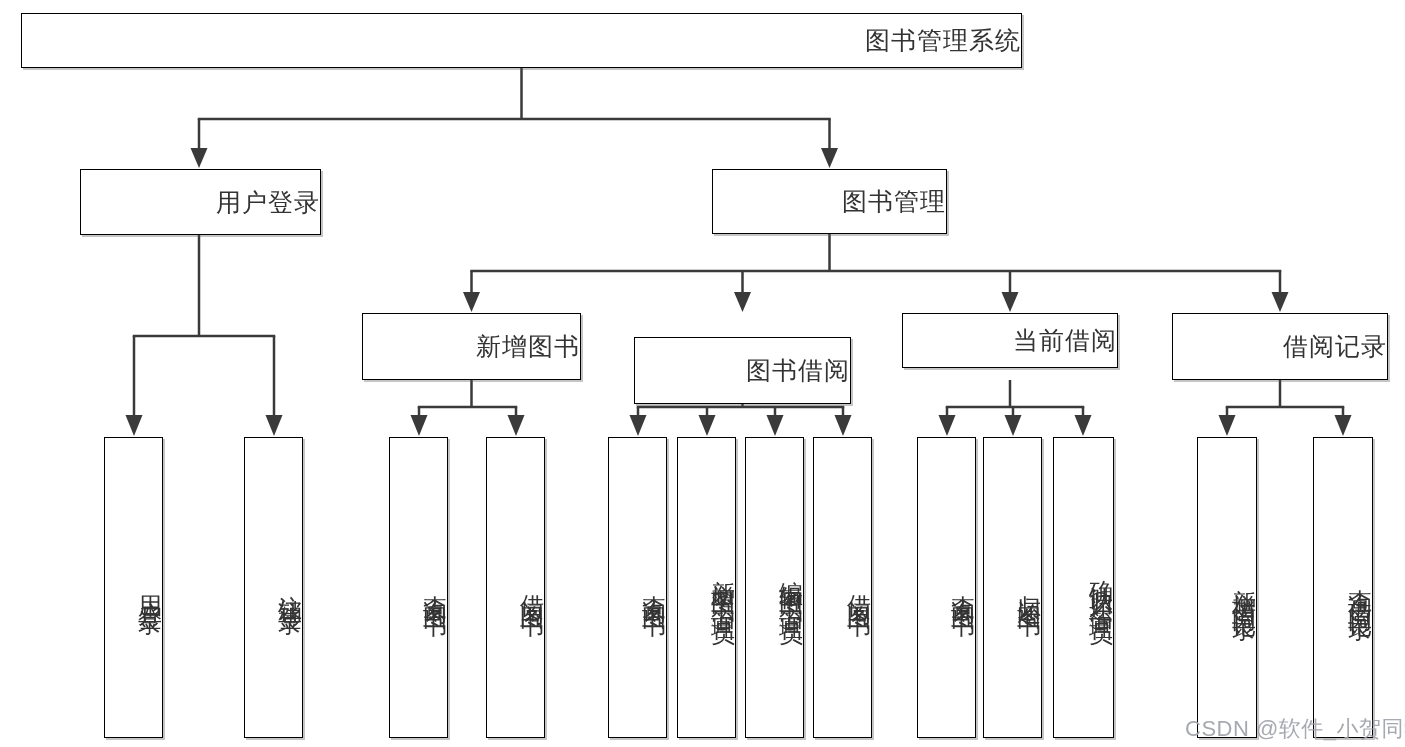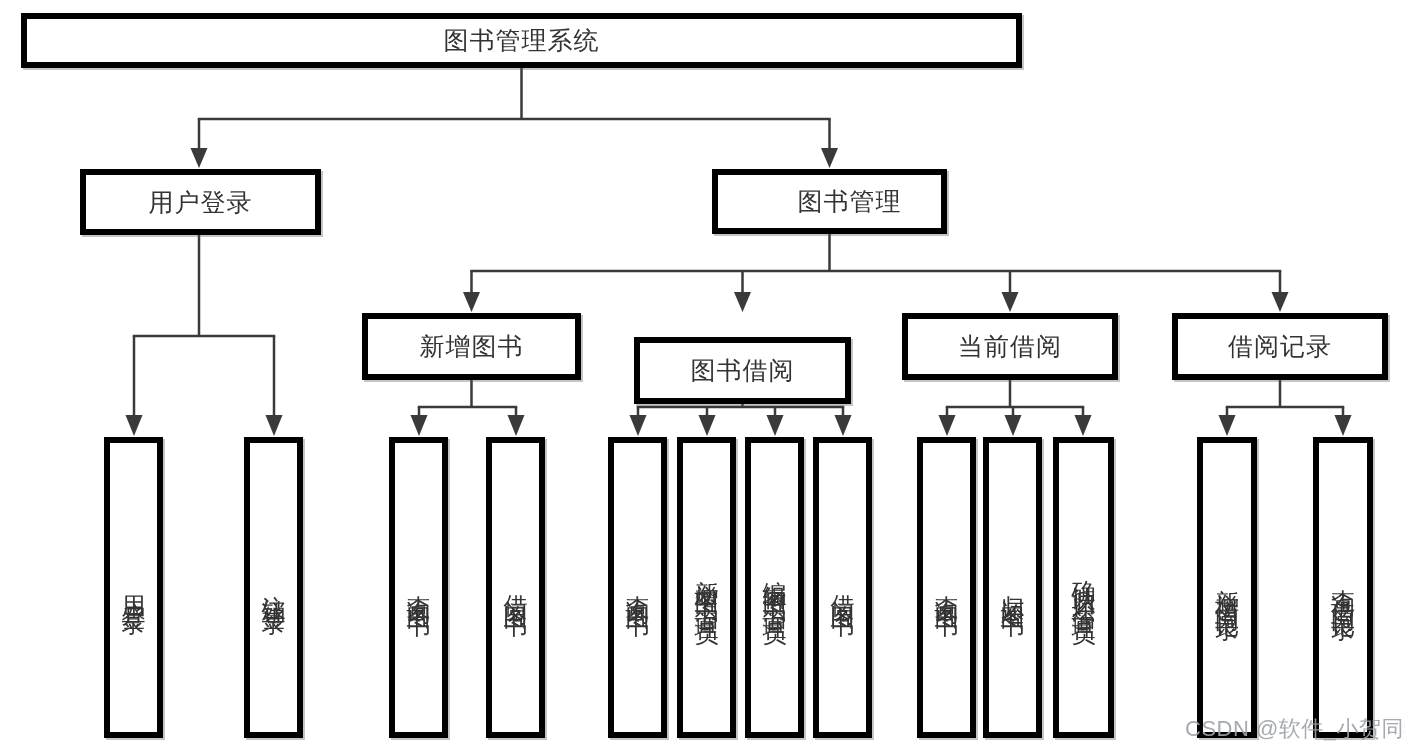--- a/index.html
+++ b/index.html
@@ -17,24 +17,24 @@
   }
   #wires {
     position: absolute;
     left: 0; top: 0;
     width: 1405px; height: 747px;
   }
   .hbox, .vbox {
     position: absolute;
     box-sizing: border-box;
     background: #ffffff;
-    border: 6px solid #000000;
+    border: 1px solid #000000;
     display: flex;
     align-items: center;
-    justify-content: center;
+    justify-content: flex-end;
     box-shadow: 2px 2px 0 rgba(90,90,90,0.35);
   }
   .hbox span {
     font-size: 25px;
     color: #333333;
     letter-spacing: 1px;
     white-space: nowrap;
   }
   .vbox {
     top: 437px;
@@ -144,21 +144,21 @@
   <div class="hbox" style="left:712px; top:169px; width:235px; height:65px;padding-left:40px;">
     <span>图书管理</span>
   </div>
 
   <div class="hbox" style="left:362px; top:313px; width:219px; height:67px;">
     <span>新增图书</span>
   </div>
   <div class="hbox" style="left:634px; top:313px; width:217px; height:67px;margin-top:24px;">
     <span>图书借阅</span>
   </div>
-  <div class="hbox" style="left:902px; top:313px; width:216px; height:67px;">
+  <div class="hbox" style="left:902px; top:313px; width:216px; height:55px;">
     <span>当前借阅</span>
   </div>
   <div class="hbox" style="left:1172px; top:313px; width:216px; height:67px;">
     <span>借阅记录</span>
   </div>
 
   <div class="vbox" style="left:104px;">
     <span>用户登录</span>
   </div>
   <div class="vbox" style="left:244px;">

